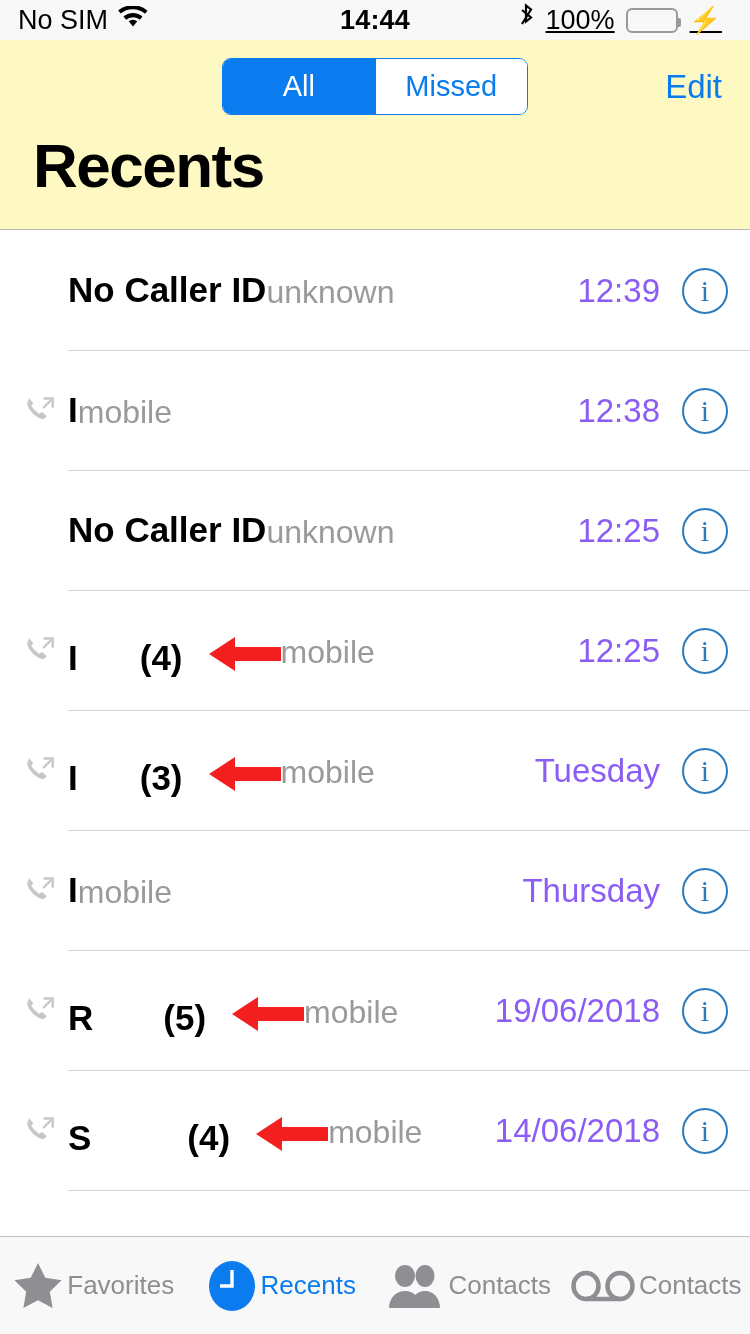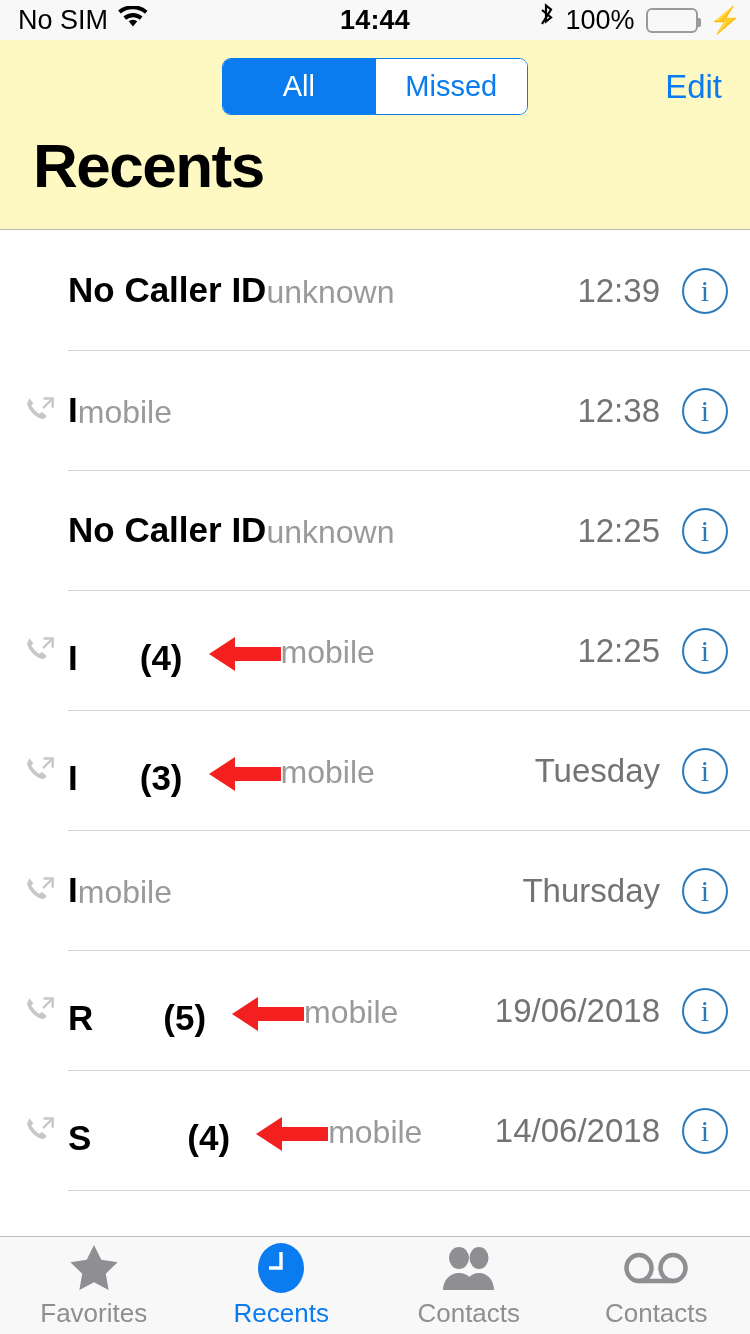--- a/index.html
+++ b/index.html
@@ -14,21 +14,21 @@
 
   
   .statusbar {
     position:absolute; top:0; left:0; width:750px; height:40px;
     background:#f8f8f8;
     display:flex; align-items:center;
     font-size:27px; font-weight:500; color:#000;
   }
   .sb-left { position:absolute; left:18px; display:flex; align-items:center; gap:10px; }
   .sb-center { position:absolute; left:0; width:750px; text-align:center; font-weight:700; letter-spacing:.2px; }
-  .sb-right { position:absolute; right:8px; display:flex; align-items:center; gap:11px; }
+  .sb-right { position:absolute; right:28px; display:flex; align-items:center; gap:11px;text-decoration:underline; }
   .wifi-ico { display:block; }
   .bt-ico { display:block; }
   .batt {
     position:relative; width:52px; height:25px;
     border:2px solid #9a9a9a; border-radius:6px; padding:2px; background:#f8f8f8;
   }
   .batt-fill { height:100%; width:100%; background:#4cd964; border-radius:3px; }
   .batt-cap {
     position:absolute; right:-5px; top:8px; width:3px; height:9px;
     background:#9a9a9a; border-radius:0 2px 2px 0;
@@ -80,36 +80,36 @@
   }
   .row-name-line { display:flex; align-items:baseline; position:relative; height:42px; }
   .row-name { font-size:35px; font-weight:bold; color:#000; white-space:nowrap; }
   .row-count { font-size:35px; font-weight:bold; color:#000; white-space:nowrap; }
   .row-sub { font-size:32px; color:#9a9a9a; margin-top:4px; white-space:nowrap; }
   .arrow-wrap { display:inline-flex; align-items:center; }
   .row-right {
     position:absolute; right:22px; top:50%; transform:translateY(-50%);
     display:flex; align-items:center; gap:22px;
   }
-  .row-time { font-size:33px; color:#737373; white-space:nowrap; }
+  .row-time { font-size:33px; color:#8b5cf6; white-space:nowrap; }
   .info-btn {
     width:46px; height:46px; border:2px solid #2a7bbd; border-radius:50%;
     display:flex; align-items:center; justify-content:center;
     color:#2a7bbd; font-size:30px; font-family:"Liberation Serif", serif;
     cursor:pointer; flex:0 0 auto;
   }
 
   
   .tabbar {
     position:absolute; bottom:0; left:0; width:750px; height:98px;
     background:#f8f8f8; border-top:1px solid #c0c0c0;
     display:flex;
   }
   .tab {
-    flex:1; display:flex; flex-direction:column; align-items:center; justify-content:center;
+    flex:1; display:flex; align-items:center; justify-content:center;
     gap:4px; cursor:pointer;
   }
   .tab-ico { height:52px; display:flex; align-items:center; justify-content:center; }
   .tab-label { font-size:26px; color:#8e8e93; }
   .tab.active .tab-label { color:#0a7cf0; }
 </style>
 </head>
 <body>
 
 <div id="screen">

